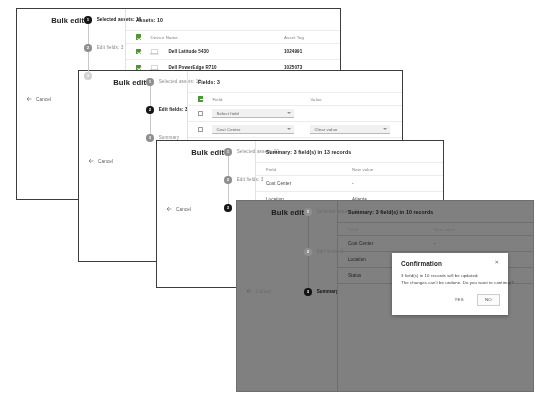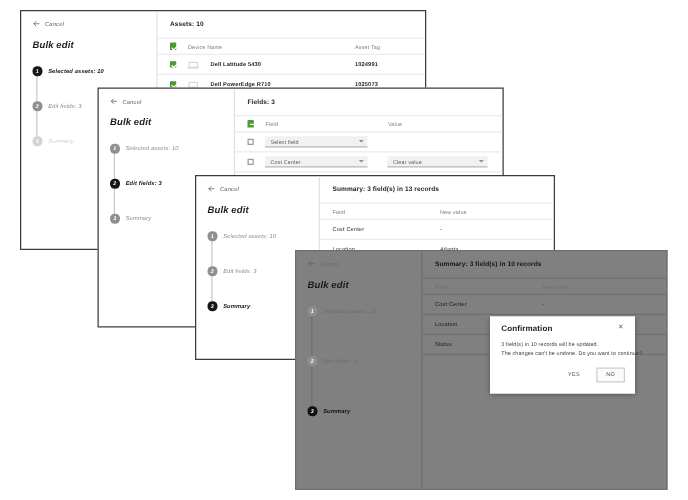--- a/index.html
+++ b/index.html
@@ -22,24 +22,23 @@
     display:flex;
     box-sizing:border-box;
     overflow:hidden;
   }
   .card.dim{background:#808080;border-color:#6f6f6f;}
 
   
   .rail{
     box-sizing:border-box;
     padding:7px 8px 8px 9px;
-    display:flex;flex-direction:column;
+    display:flex;flex-direction:row;
     flex:0 0 auto;
     background:transparent;
-    font-style:italic;
   }
   .cancel{
     display:flex;align-items:center;gap:4px;
     color:#5a5a5a;
     font-size:4.6px;
     letter-spacing:.15px;
     margin-bottom:9px;
     cursor:pointer;
     white-space:nowrap;
   }

